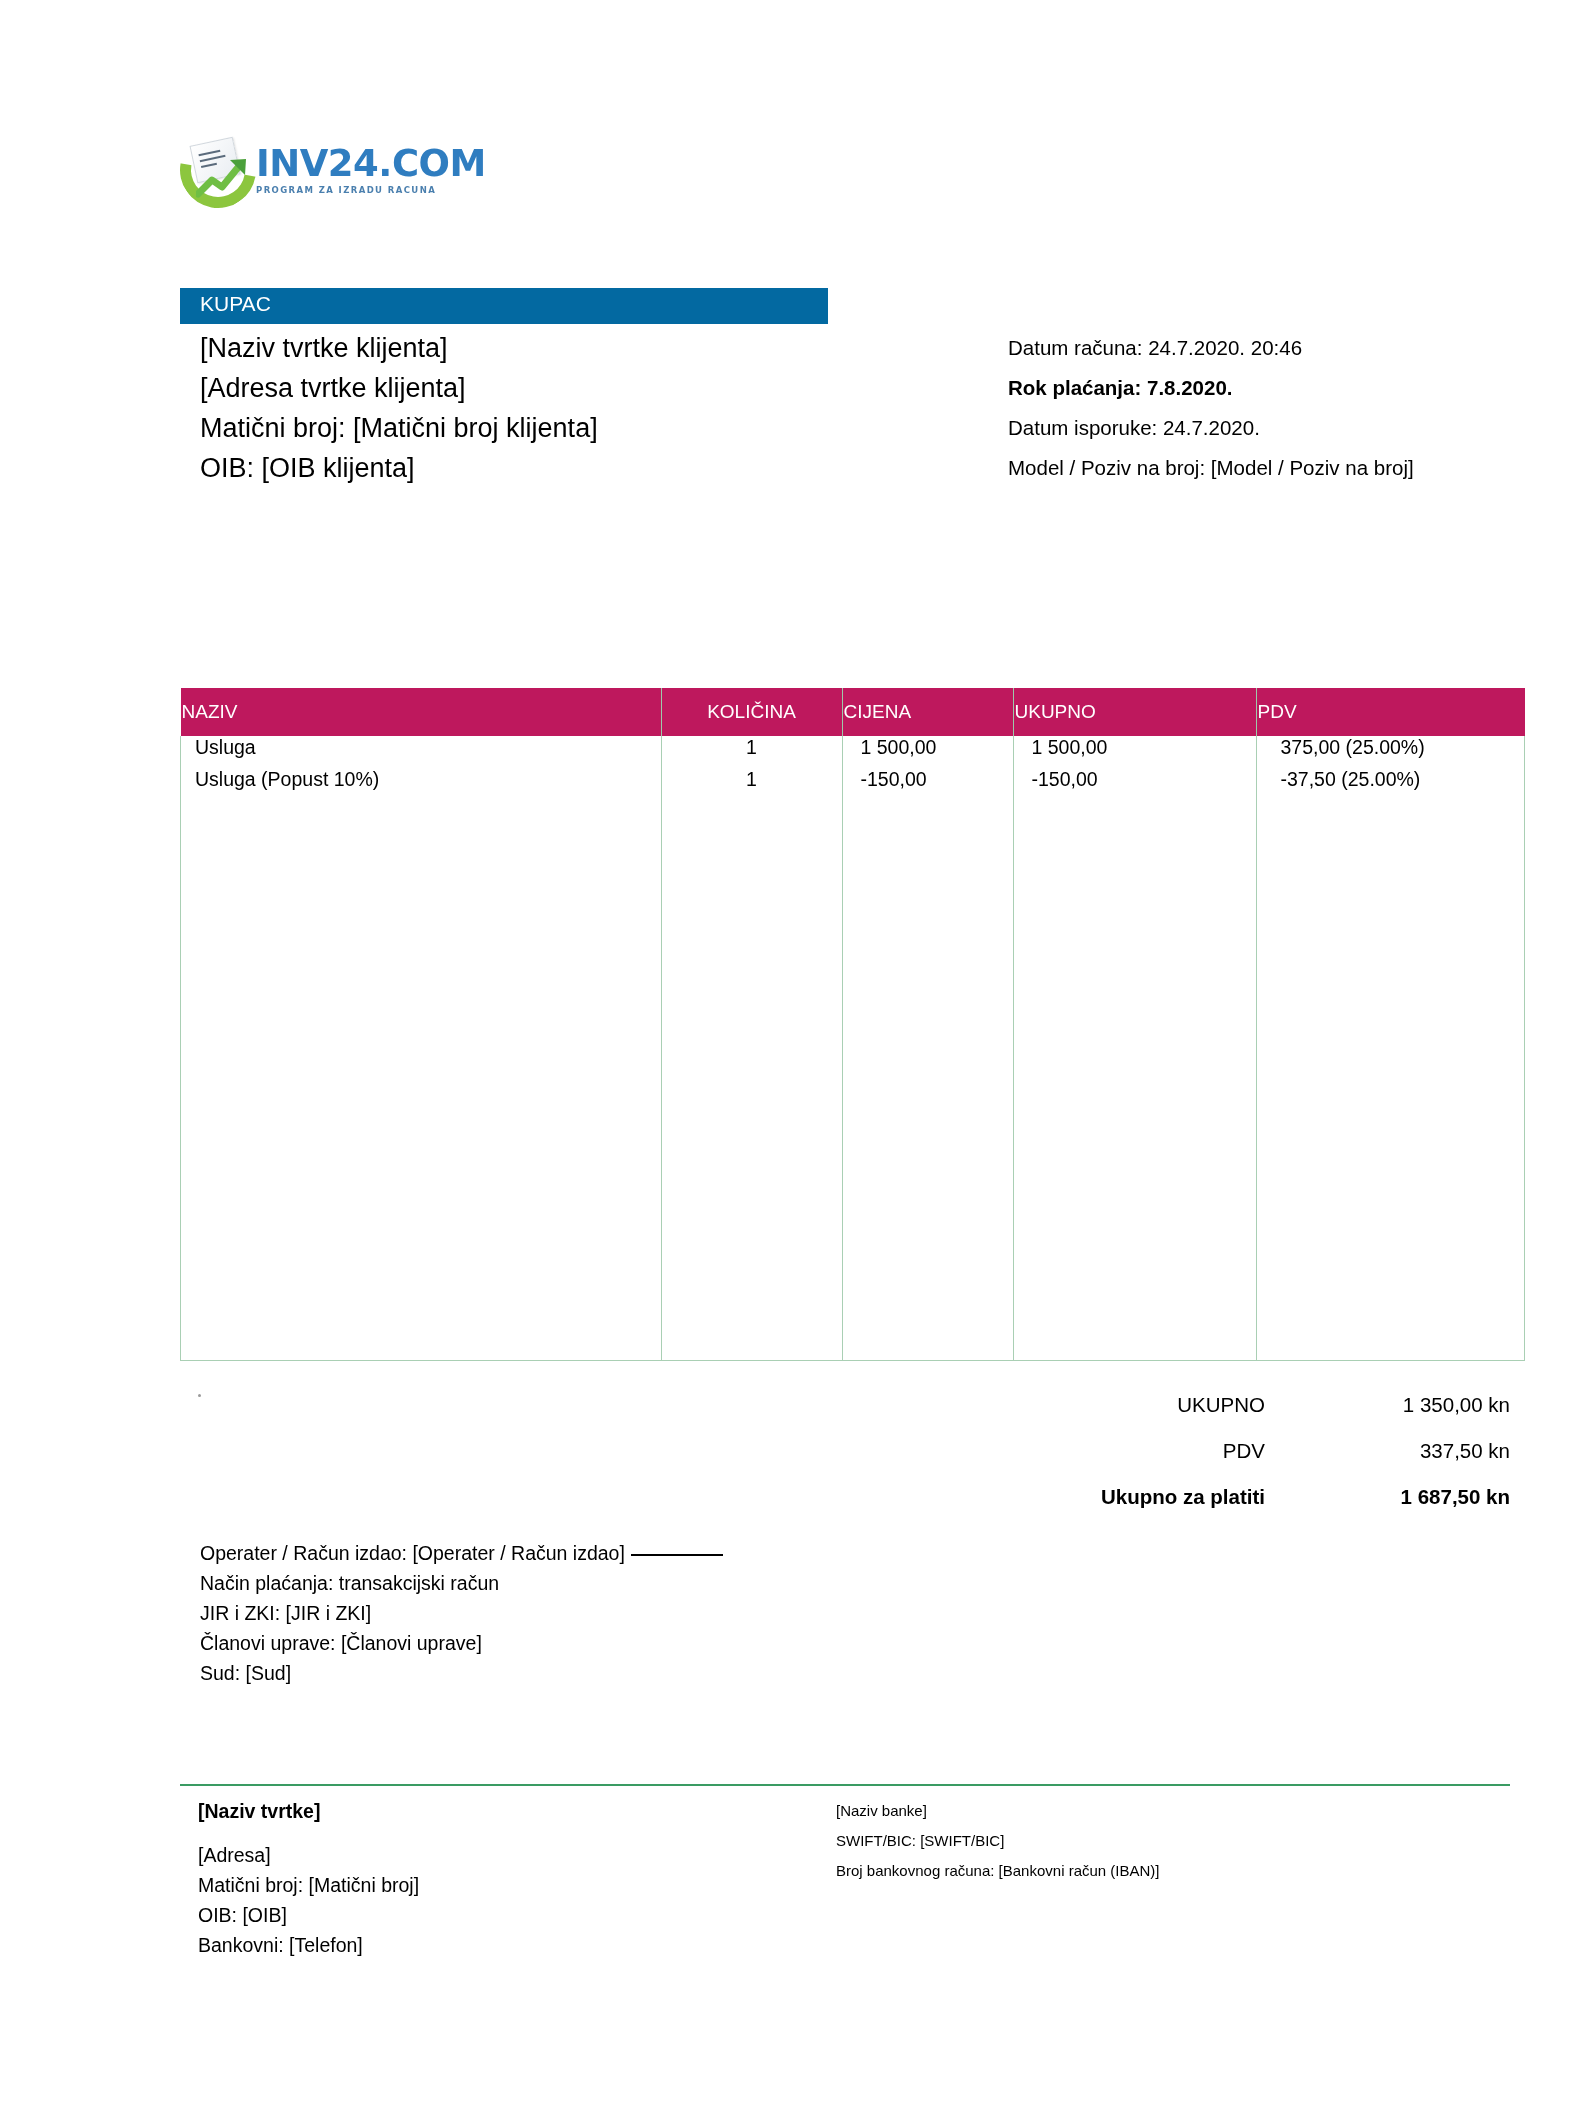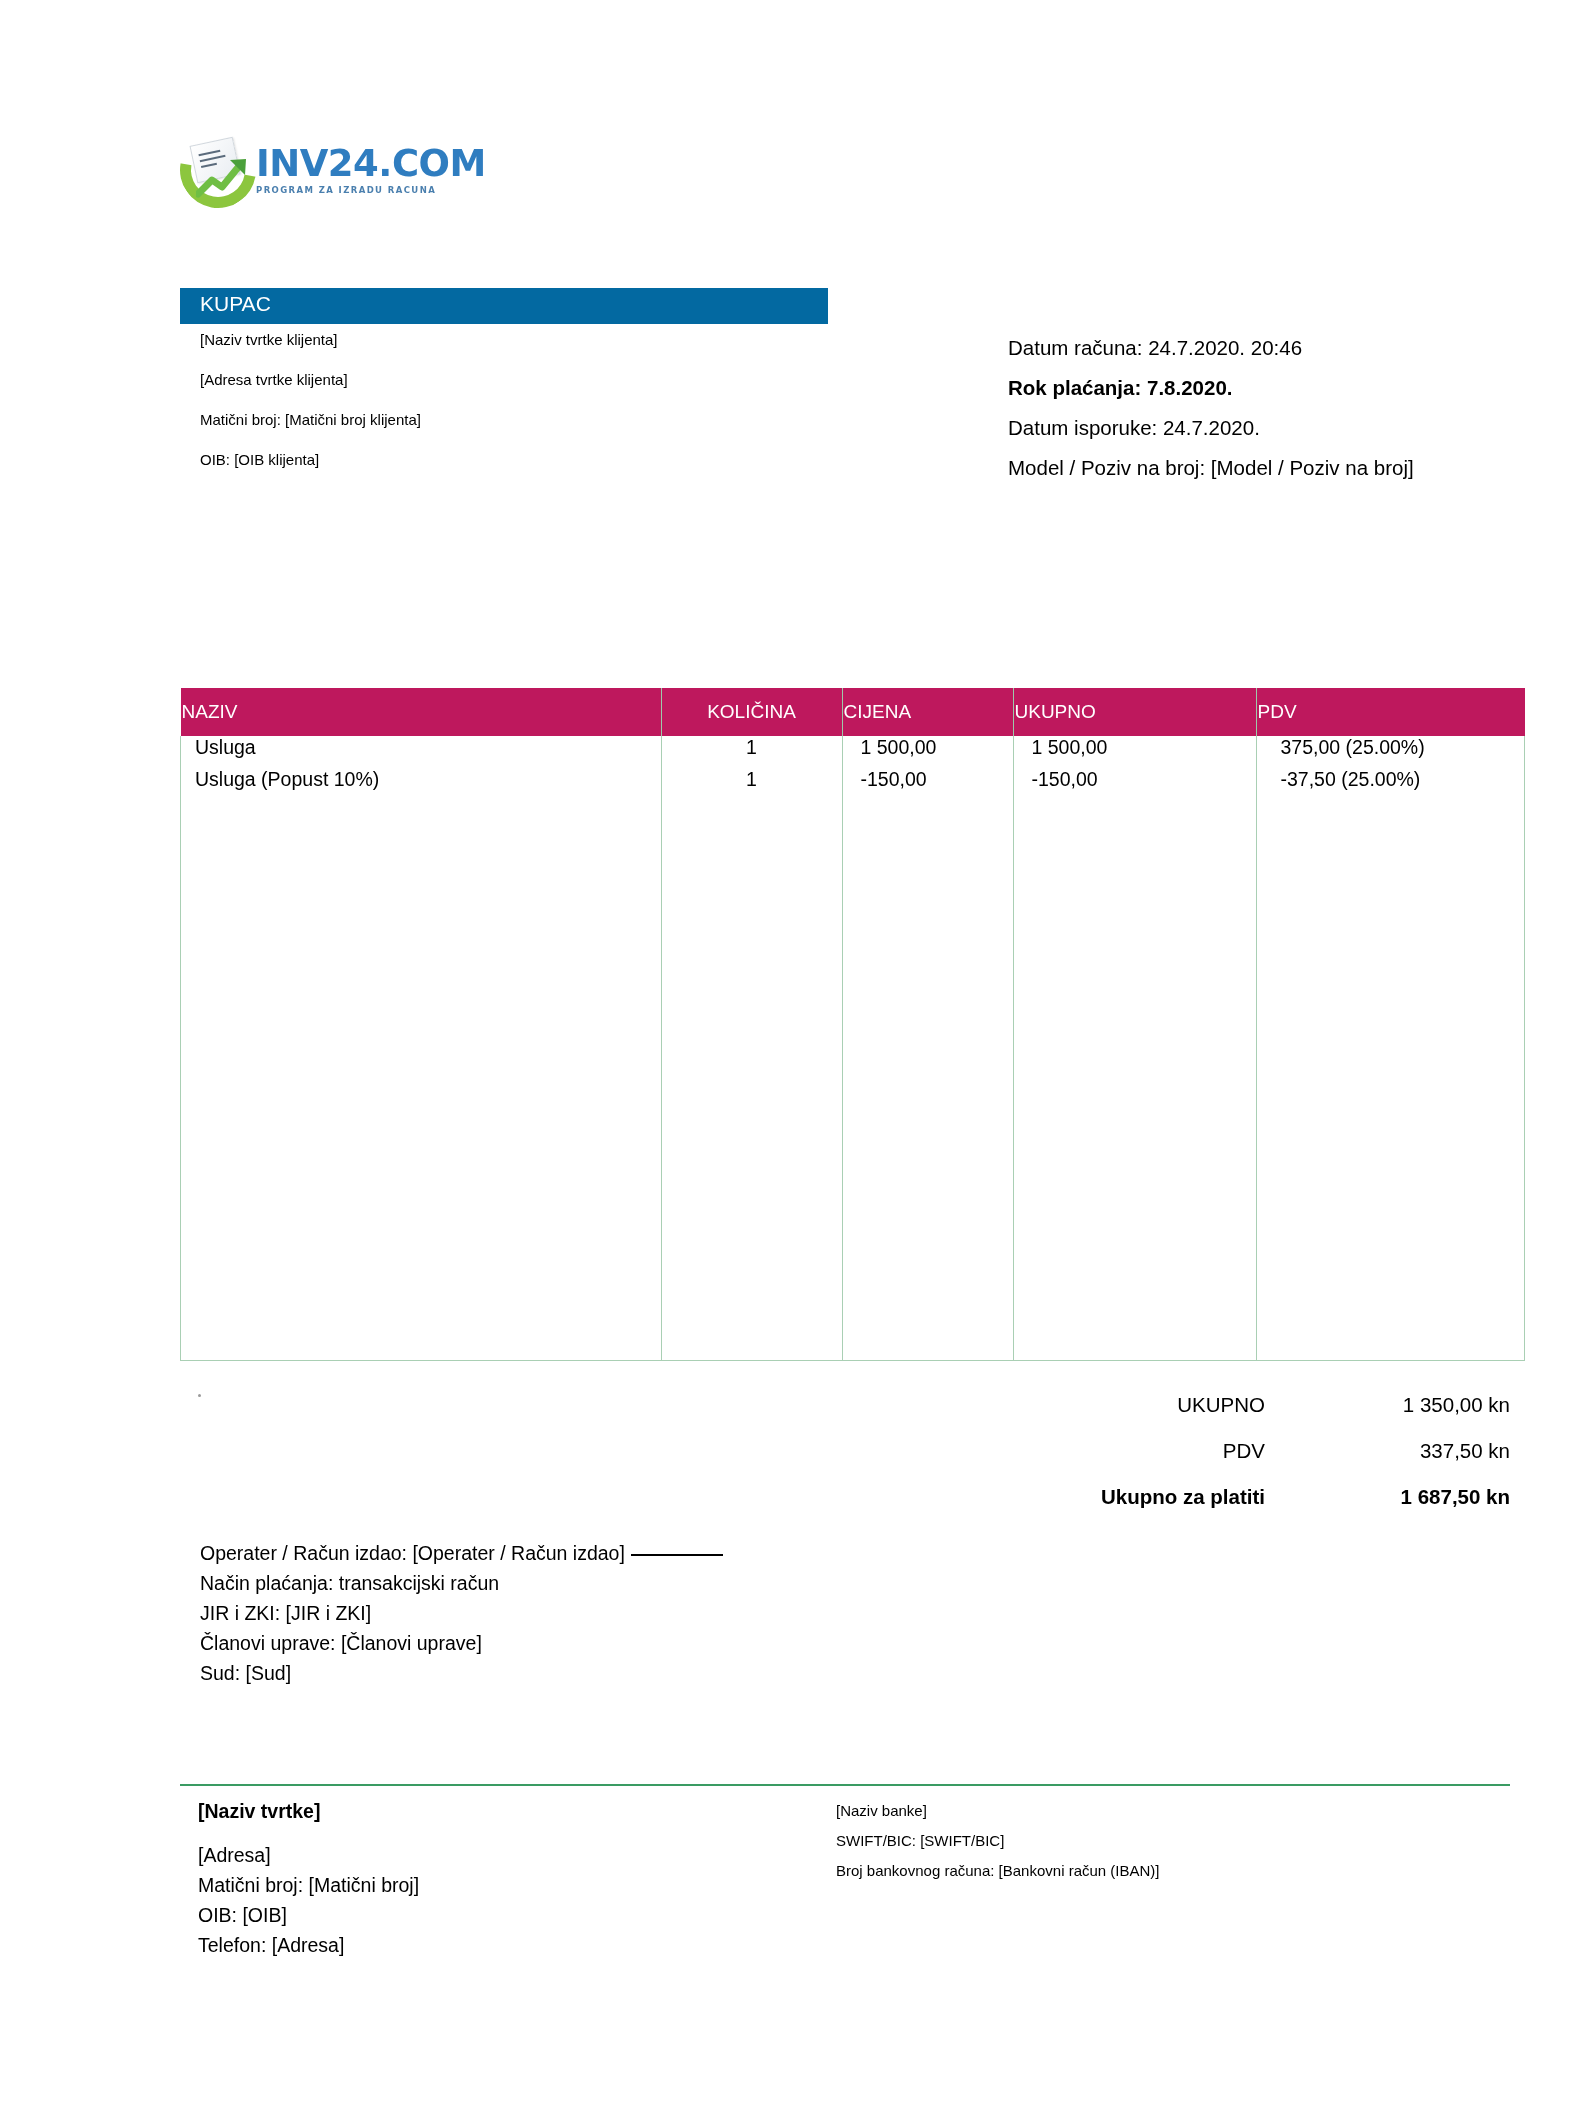--- a/index.html
+++ b/index.html
@@ -99,23 +99,23 @@
     height: 36px;
     background: #0369a1;
     color: #ffffff;
     font-size: 21px;
     padding: 4px 0 0 20px;
     box-sizing: border-box;
   }
   .buyer-lines {
     position: absolute;
     left: 200px;
-    top: 320px;
+    top: 328px;
     width: 660px;
-    font-size: 15px;
+    font-size: 27px;
     line-height: 40px;
   }
   .buyer-lines .ln { white-space: nowrap; }
 
   .dates {
     position: absolute;
     left: 1008px;
     top: 328px;
     width: 470px;
     font-size: 20.5px;
@@ -354,21 +354,21 @@
     <div>Sud: [Sud]</div>
   </div>
 
   <div class="footer-rule"></div>
 
   <div class="footer-left">
     <div class="company">[Naziv tvrtke]</div>
     <div>[Adresa]</div>
     <div>Matični broj: [Matični broj]</div>
     <div>OIB: [OIB]</div>
-    <div>Telefon: [Adresa]</div>
+    <div>Bankovni: [Telefon]</div>
   </div>
 
   <div class="footer-right">
     <div>[Naziv banke]</div>
     <div>SWIFT/BIC: [SWIFT/BIC]</div>
     <div>Broj bankovnog računa: [Bankovni račun (IBAN)]</div>
   </div>
 
 </div>
 

